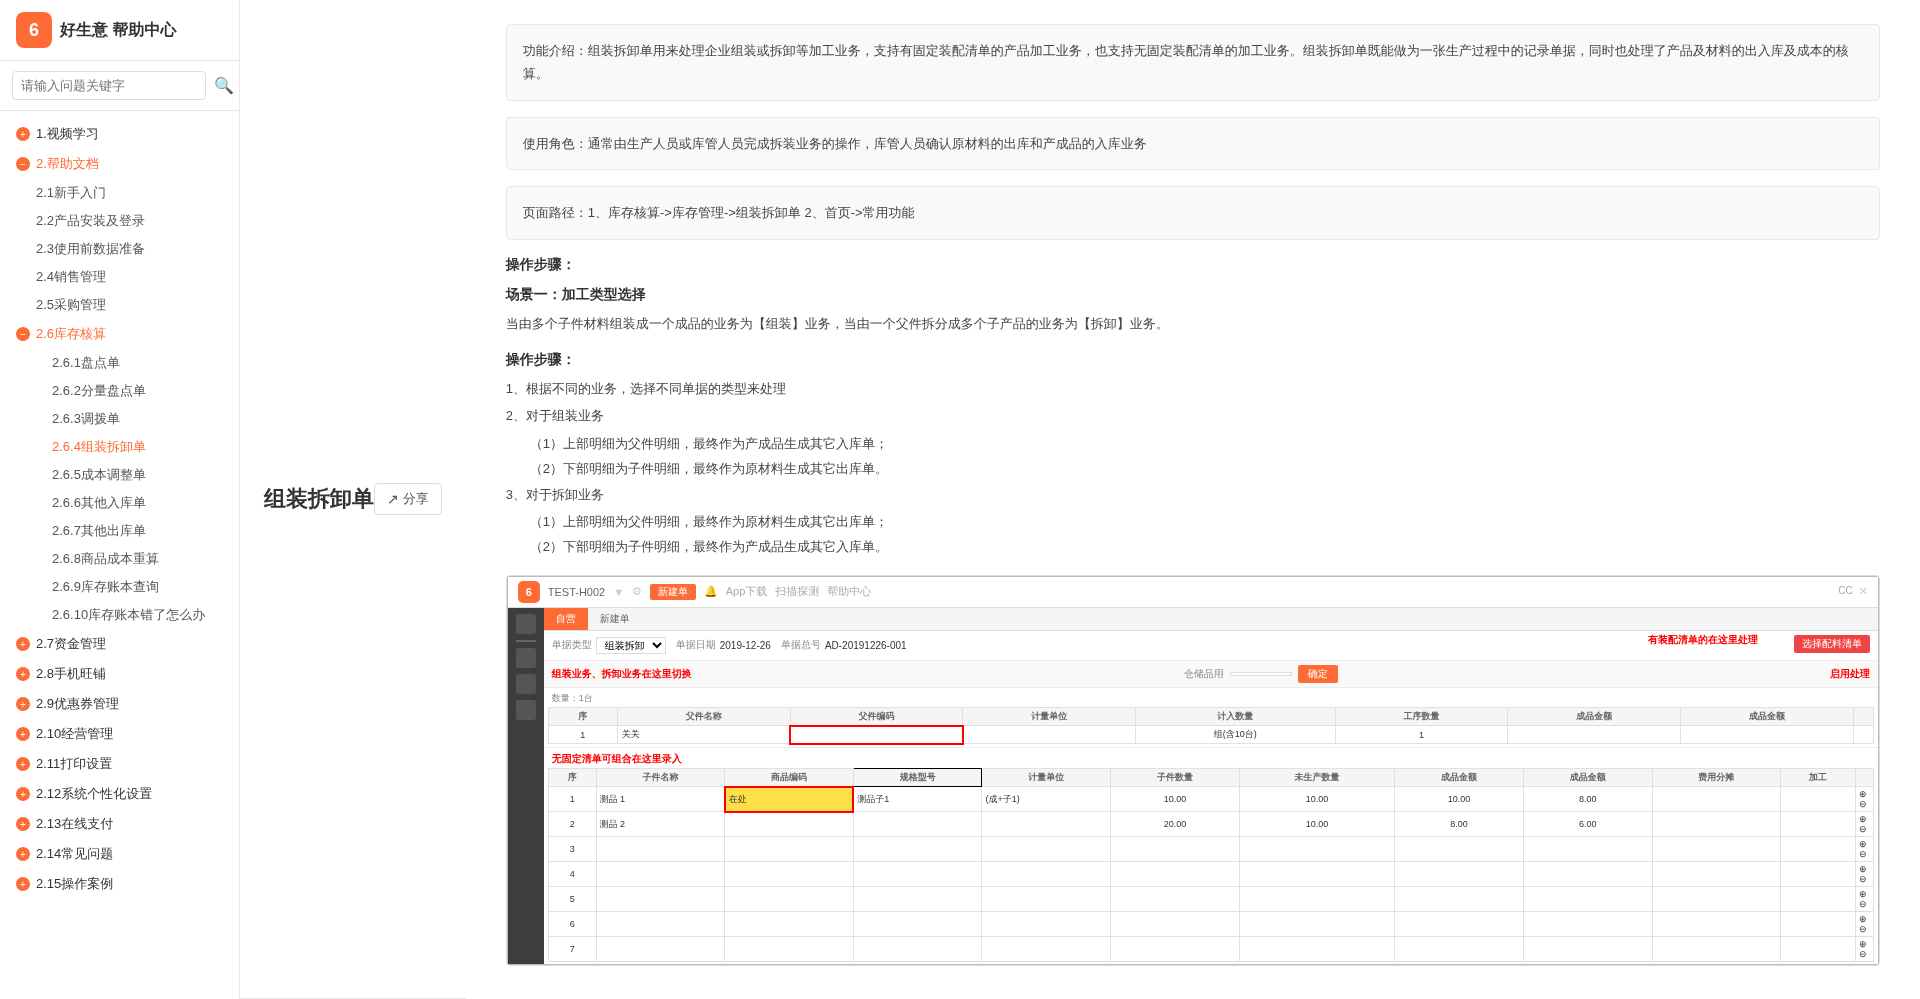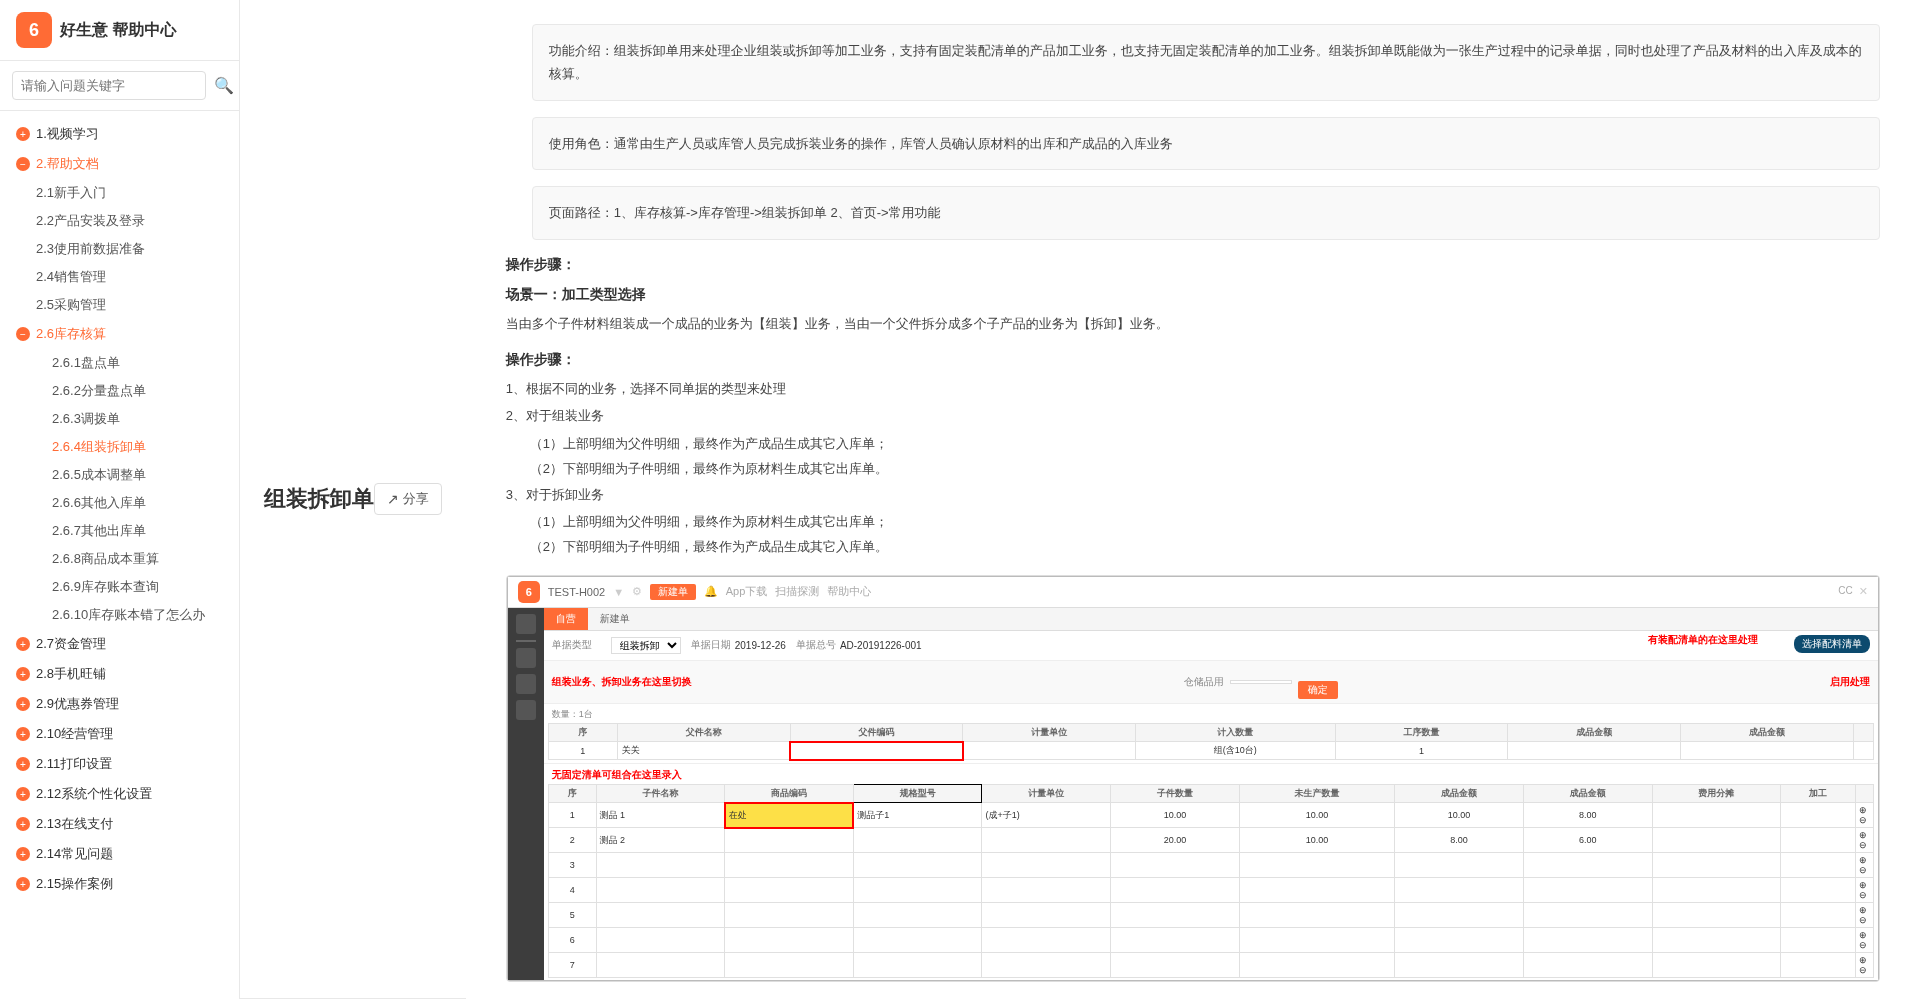--- a/index.html
+++ b/index.html
@@ -181,21 +181,20 @@
 
     .info-block {
       background: #f9f9f9;
       border: 1px solid #e8e8e8;
       border-radius: 4px;
       padding: 14px 16px;
       margin-bottom: 16px;
       font-size: 13px;
       line-height: 1.8;
       color: #444;
-      margin-left: 26px;
     }
 
     .section-title {
       font-size: 14px;
       font-weight: bold;
       color: #333;
       margin: 16px 0 8px 0;
     }
 
     .scene-title {
@@ -425,50 +424,50 @@
 
             <div style="flex:1;background:#fff;overflow:hidden;">
 
               <div style="display:flex;border-bottom:1px solid #ddd;padding:0;background:#f5f5f5;">
                 <div style="padding:4px 12px;font-size:10px;color:#fff;background:#ff6b35;cursor:pointer;">自营</div>
                 <div style="padding:4px 12px;font-size:10px;color:#666;">新建单</div>
               </div>
 
               <div style="display:flex;align-items:center;flex-wrap:wrap;padding:6px 8px;gap:10px;font-size:10px;border-bottom:1px solid #eee;position:relative;">
 
-                <div style="display:flex;align-items:center;gap:19px;justify-content:flex-end;">
+                <div style="display:flex;align-items:center;gap:4px;justify-content:flex-end;">
                   <span style="color:#888;">单据类型</span>
                   <select style="border:1px solid #ddd;font-size:10px;padding:1px 4px;background:white;">
                     <option>组装拆卸</option>
                   </select>
                 </div>
                 <div style="display:flex;align-items:center;gap:4px;">
                   <span style="color:#888;">单据日期</span>
                   <span style="color:#333;font-size:10px;">2019-12-26</span>
                 </div>
                 <div style="display:flex;align-items:center;gap:4px;">
                   <span style="color:#888;">单据总号</span>
                   <span style="color:#333;font-size:10px;">AD-20191226-001</span>
                 </div>
 
                 <div style="position:absolute;top:2px;right:120px;color:#ff0000;font-size:10px;font-weight:bold;white-space:nowrap;">有装配清单的在这里处理</div>
                 <div style="position:absolute;top:4px;right:8px;">
-                  <button style="background:#0c4a6e;color:white;border:none;padding:2px 8px;font-size:10px;border-radius:8px;cursor:pointer;">选择配料清单</button>
+                  <button style="background:#ef4444;color:white;border:none;padding:2px 8px;font-size:10px;border-radius:2px;cursor:pointer;">选择配料清单</button>
                 </div>
               </div>
 
               <div style="display:flex;align-items:center;padding:4px 8px;border-bottom:1px solid #eee;background:#f9f9f9;justify-content:space-between;font-size:10px;">
                 <div style="display:flex;align-items:center;gap:8px;">
 
                   <span style="color:#ff0000;font-size:10px;font-weight:bold;">组装业务、拆卸业务在这里切换</span>
                 </div>
                 <div style="display:flex;align-items:center;gap:6px;">
                   <span style="color:#888;">仓储品用</span>
                   <span style="border:1px solid #ddd;padding:1px 30px;font-size:10px;background:white;"></span>
-                  <button style="background:#ff6b35;color:white;border:none;padding:2px 10px;font-size:10px;border-radius:2px;margin-top:16px;">确定</button>
+                  <button style="background:#ff6b35;color:white;border:none;padding:2px 10px;font-size:10px;border-radius:2px;">确定</button>
                 </div>
                 <div style="color:#ff0000;font-size:10px;font-weight:bold;">启用处理</div>
               </div>
 
               <div style="padding:2px 4px;border-bottom:1px solid #eee;">
                 <div style="font-size:9px;color:#888;padding:2px 4px;">数量：1台</div>
                 <table style="width:100%;border-collapse:collapse;font-size:9px;">
                   <thead>
                     <tr style="background:#f5f5f5;">
                       <th style="border:1px solid #e0e0e0;padding:2px 4px;text-align:center;color:#666;">序</th>

